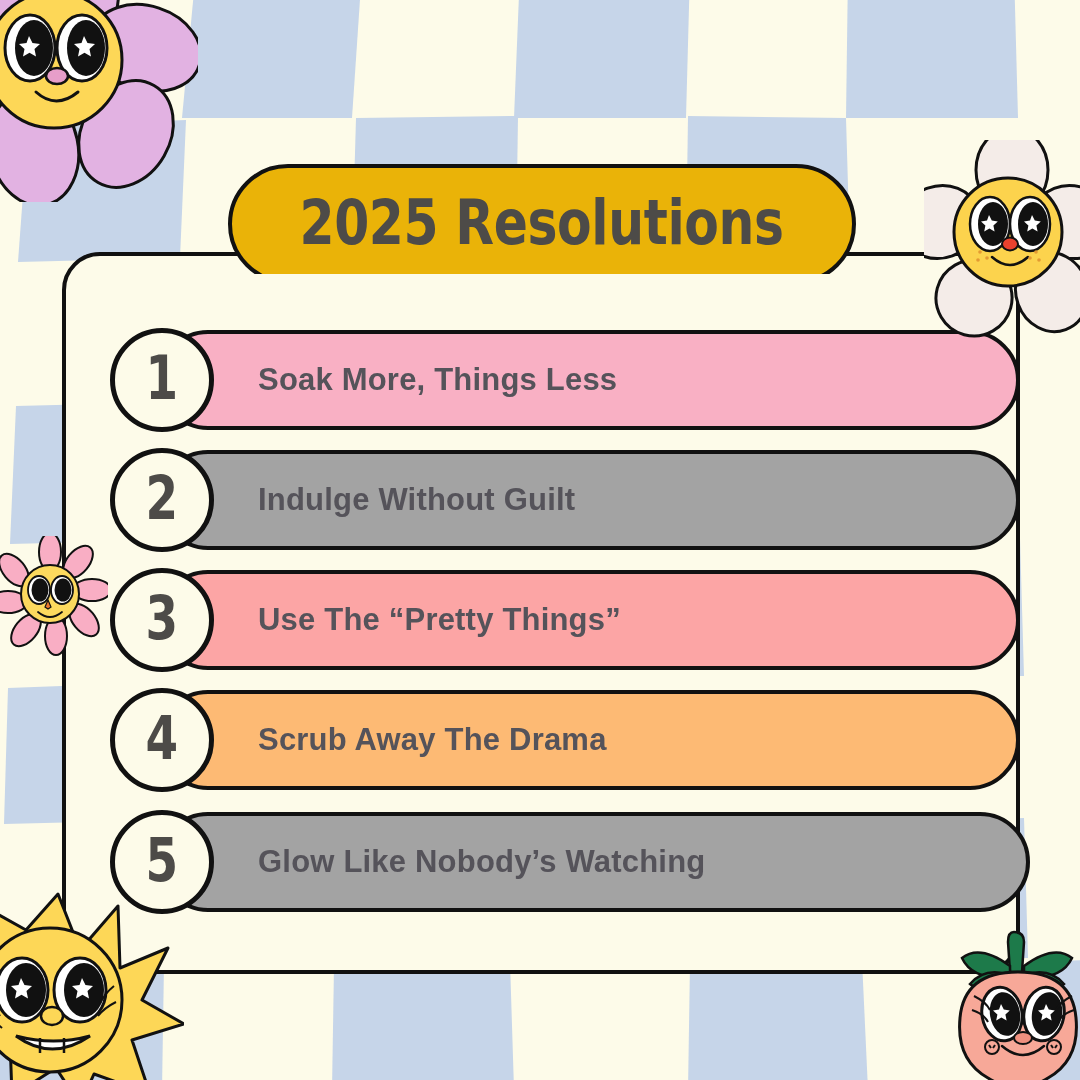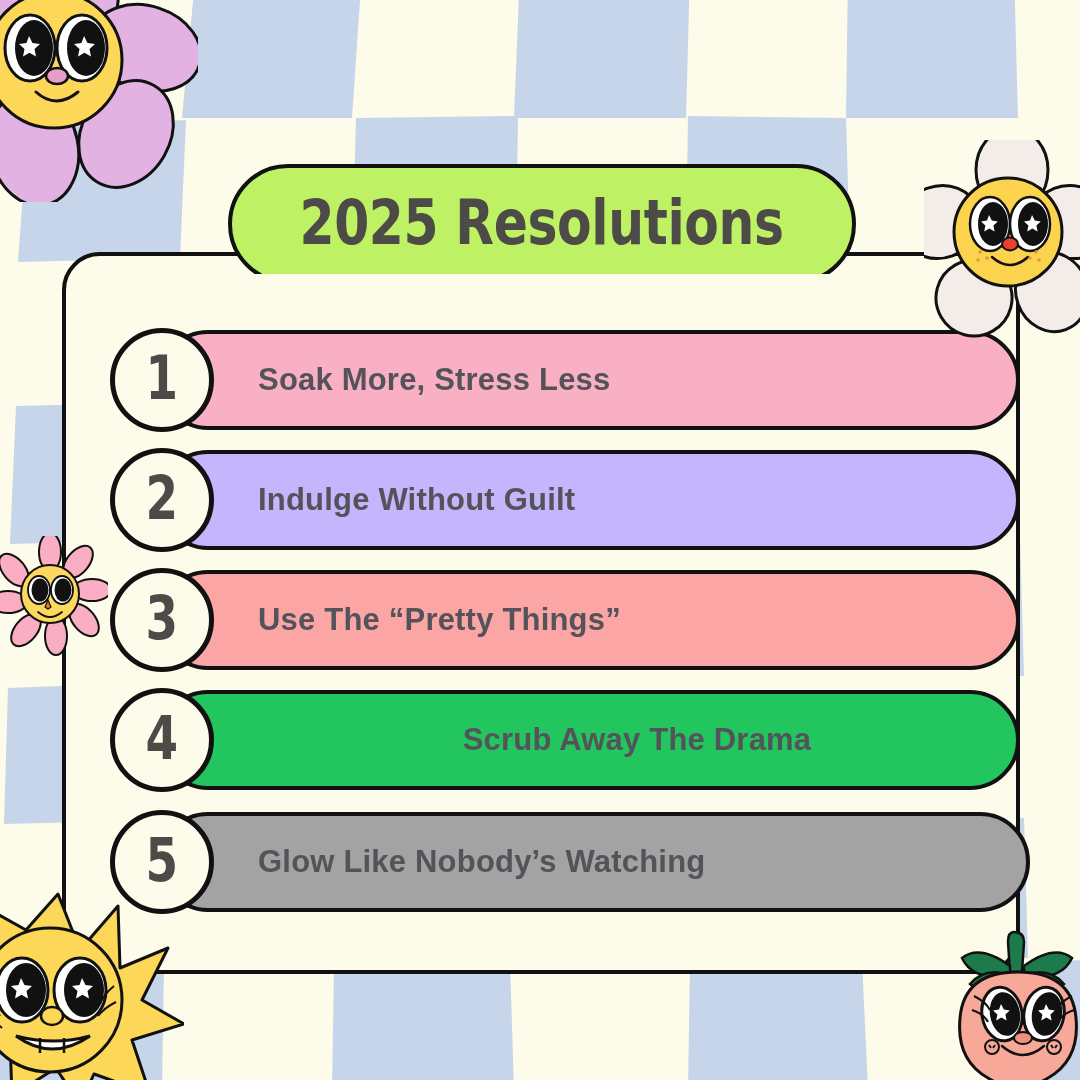--- a/index.html
+++ b/index.html
@@ -26,21 +26,21 @@
     border:4px solid #111;
     border-radius:38px;
     z-index:6;
   }
 
   
   .title-pill{
     position:absolute;
     left:228px; top:164px;
     width:628px; height:120px;
-    background:#bef264;
+    background:#eab308;
     border:4px solid #111;
     border-radius:62px;
     z-index:8;
     display:flex; align-items:center; justify-content:center;
   }
   .title-pill .maskline{
     position:absolute;
     left:6px; right:6px; bottom:-6px; height:12px;
     background:#fdfbe9;
   }
@@ -157,47 +157,47 @@
 
   <div class="title-pill">
     <span class="title-text">2025 Resolutions</span>
     <span class="maskline"></span>
   </div>
 
   <div class="rows">
 
     <div class="row" style="top:78px;">
       <div class="bar" style="width:862px; background:#f9b0c4;">
-        <span class="bar-label">Soak More, Stress Less</span>
+        <span class="bar-label">Soak More, Things Less</span>
       </div>
       <div class="num-circle">
         <span class="num-text">1</span>
       </div>
     </div>
 
     <div class="row" style="top:198px;">
-      <div class="bar" style="width:862px; background:#c4b5fd;">
+      <div class="bar" style="width:862px; background:#a3a3a3;">
         <span class="bar-label">Indulge Without Guilt</span>
       </div>
       <div class="num-circle">
         <span class="num-text">2</span>
       </div>
     </div>
 
     <div class="row" style="top:318px;">
       <div class="bar" style="width:862px; background:#fca5a5;">
         <span class="bar-label">Use The “Pretty Things”</span>
       </div>
       <div class="num-circle">
         <span class="num-text">3</span>
       </div>
     </div>
 
     <div class="row" style="top:438px;">
-      <div class="bar" style="width:862px; background:#22c55e;justify-content:center;">
+      <div class="bar" style="width:862px; background:#fdba74;">
         <span class="bar-label">Scrub Away The Drama</span>
       </div>
       <div class="num-circle">
         <span class="num-text">4</span>
       </div>
     </div>
 
     <div class="row" style="top:560px;">
       <div class="bar" style="width:872px; background:#a3a3a3;">
         <span class="bar-label">Glow Like Nobody’s Watching</span>

